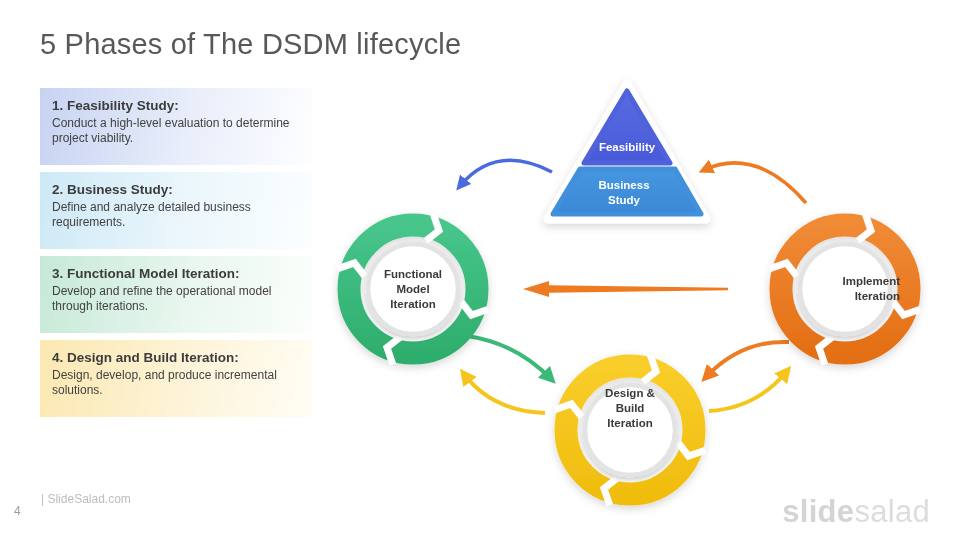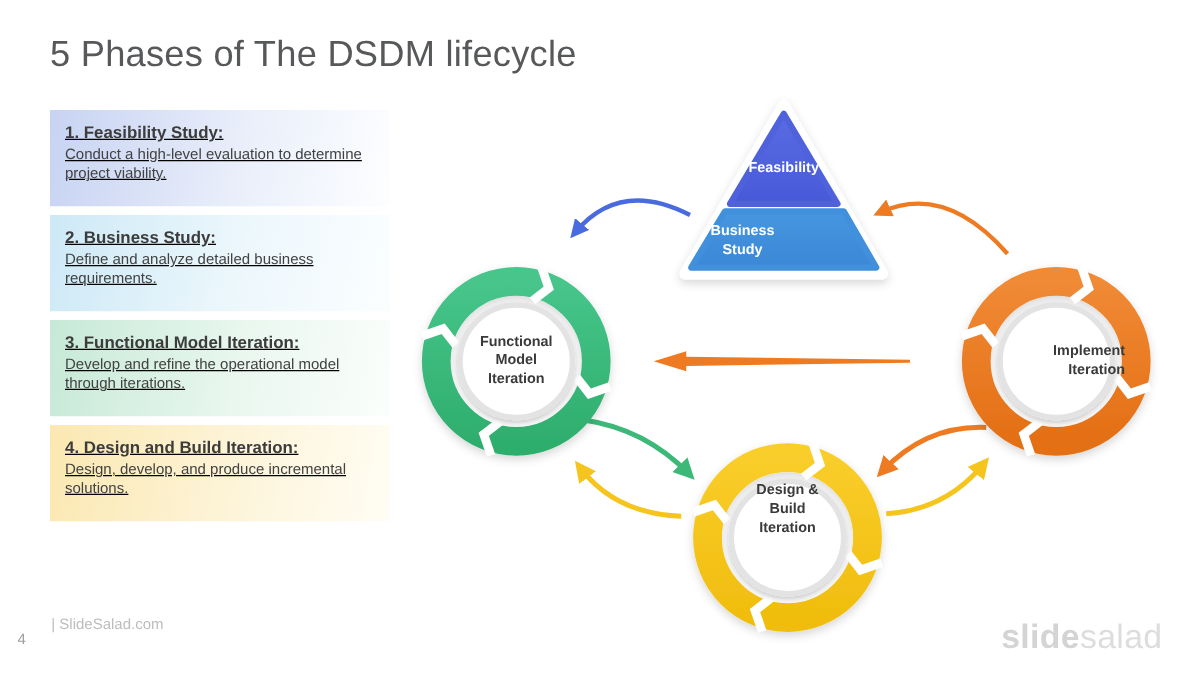--- a/index.html
+++ b/index.html
@@ -2,40 +2,40 @@
 <html><head>
 <meta charset="utf-8">
 <style>
   html,body{margin:0;padding:0;background:#fff;}
   .slide{position:relative;width:960px;height:540px;background:#ffffff;overflow:hidden;
          font-family:"Liberation Sans",sans-serif;}
   .title{position:absolute;left:40px;top:28px;margin:0;font-size:29px;font-weight:400;
          color:#57585a;letter-spacing:.2px;}
   
   .phases{position:absolute;left:40px;top:88px;width:272px;}
-  .phase{height:77px;margin-bottom:7px;padding:10px 12px 0 12px;box-sizing:border-box;text-decoration:underline;}
+  .phase{height:77px;margin-bottom:7px;padding:10px 12px 0 12px;box-sizing:border-box;}
   .p1{background:linear-gradient(100deg,#c7d3f2 0%,#e9eefa 55%,#fdfeff 100%);}
   .p2{background:linear-gradient(100deg,#cde9f6 0%,#ecf7fc 55%,#fbfeff 100%);}
   .p3{background:linear-gradient(100deg,#c6e9d7 0%,#e9f7ef 55%,#fbfefc 100%);}
   .p4{background:linear-gradient(100deg,#fbe8b1 0%,#fdf4d9 55%,#fffdf4 100%);}
   .p5{background:linear-gradient(100deg,#f9d7bf 0%,#fdeadd 55%,#fffaf5 100%);}
   .ph{font-size:13.5px;font-weight:bold;color:#3c3c3c;margin-bottom:3px;}
   .pd{font-size:12px;color:#424242;line-height:1.28;}
   
   .diagram-svg{position:absolute;left:0;top:0;}
   .clabel{position:absolute;transform:translate(-50%,-50%);text-align:center;
           font-weight:bold;font-size:11.5px;color:#3a3a3a;white-space:pre-line;
           line-height:1.3;width:110px;pointer-events:none;}
   .plabel{position:absolute;transform:translate(-50%,-50%);text-align:center;
           font-weight:bold;font-size:11.5px;color:#ffffff;white-space:pre-line;
           line-height:1.3;width:120px;pointer-events:none;}
   
   .pagenum{position:absolute;left:14px;top:504px;font-size:12px;color:#9d9d9d;}
   .sitetext{position:absolute;left:41px;top:492px;font-size:12px;color:#bdbdbd;}
-  .logo{position:absolute;right:30px;top:494px;font-size:27px;letter-spacing:.3px;}
+  .logo{position:absolute;right:30px;top:494px;font-size:31px;letter-spacing:.3px;}
   .logo .b{font-weight:bold;color:#d4d4d4;}
   .logo .l{font-weight:400;color:#dddddd;}
 </style>
 </head>
 <body>
 
 <div class="slide">
 
   <h1 class="title">5 Phases of The DSDM lifecycle</h1>
 
@@ -132,22 +132,22 @@
       <circle r="45" fill="#ffffff" stroke="#e3e3e3" stroke-width="4.5" filter="url(#innersh)"></circle>
     </g>
 
     <g transform="translate(630,430)">
       <circle r="64" fill="none" stroke="url(#gYellow)" stroke-width="23" filter="url(#soft)"></circle>
       <use href="#chevs"></use>
       <circle r="45" fill="#ffffff" stroke="#e3e3e3" stroke-width="4.5" filter="url(#innersh)"></circle>
     </g>
   </svg>
 
-  <div class="plabel" style="left:627px;top:135px;">Feasibility</div>
-  <div class="plabel" style="left:594px;top:193px;">Business
+  <div class="plabel" style="left:627px;top:147px;">Feasibility</div>
+  <div class="plabel" style="left:624px;top:193px;">Business
 Study</div>
   <div class="clabel" style="left:413px;top:289px;">Functional
 Model
 Iteration</div>
   <div class="clabel" style="left:845px;top:289px;text-align:right;">Implement
 Iteration</div>
   <div class="clabel" style="left:630px;top:408px;">Design &amp;
 Build
 Iteration</div>
 

